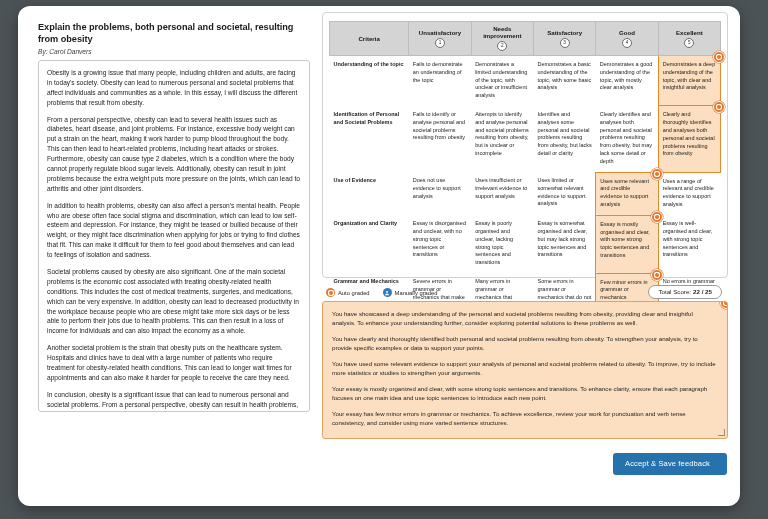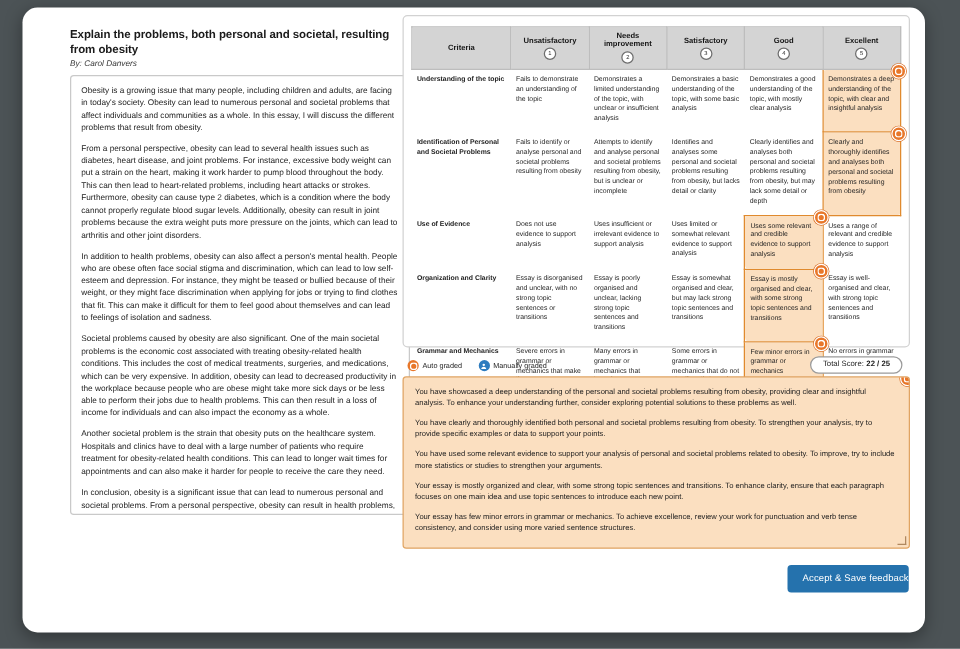--- a/index.html
+++ b/index.html
@@ -10,21 +10,21 @@
     -webkit-font-smoothing:antialiased;
   }
   .app-card{
     position:absolute;left:18px;top:6px;width:722px;height:500px;
     background:#ffffff;border-radius:12px;
     box-shadow:0 4px 14px rgba(0,0,0,.35);
     overflow:hidden;
   }
   
   .left-pane{
-    position:absolute;left:28px;top:6px;width:286px;height:482px;
+    position:absolute;left:10px;top:6px;width:286px;height:482px;
     box-sizing:border-box;padding:6px 4px 0 10px;
   }
   .essay-title{
     font-size:9.2px;font-weight:bold;color:#1b1b1b;line-height:1.25;
     margin:4px 0 3px 0;letter-spacing:-.05px;
   }
   .essay-author{
     font-size:6.6px;font-style:italic;color:#3a3a3a;margin:0 0 5px 0;
   }
   .essay-box{
@@ -109,21 +109,21 @@
     display:flex;align-items:center;justify-content:center;
   }
   .fb-resize{
     position:absolute;right:2px;bottom:2px;width:6px;height:6px;
     border-right:1px solid #b0885f;border-bottom:1px solid #b0885f;
   }
   .btn-row{margin-top:13px;text-align:right;padding-right:1px;}
   .accept-btn{
     display:inline-block;background:#2572ad;color:#fff;border:none;border-radius:3px;
     font-size:7.6px;font-family:"Liberation Sans", sans-serif;
-    padding:6px 0 7px 12px;cursor:pointer;letter-spacing:.1px;
+    padding:6px 17px 7px 12px;cursor:pointer;letter-spacing:.1px;
   }
 </style>
 </head>
 <body>
 
 <div class="app-card">
 
   <div class="left-pane">
     <div class="essay-title">Explain the problems, both personal and societal, resulting from obesity</div>
     <div class="essay-author">By: Carol Danvers</div>

